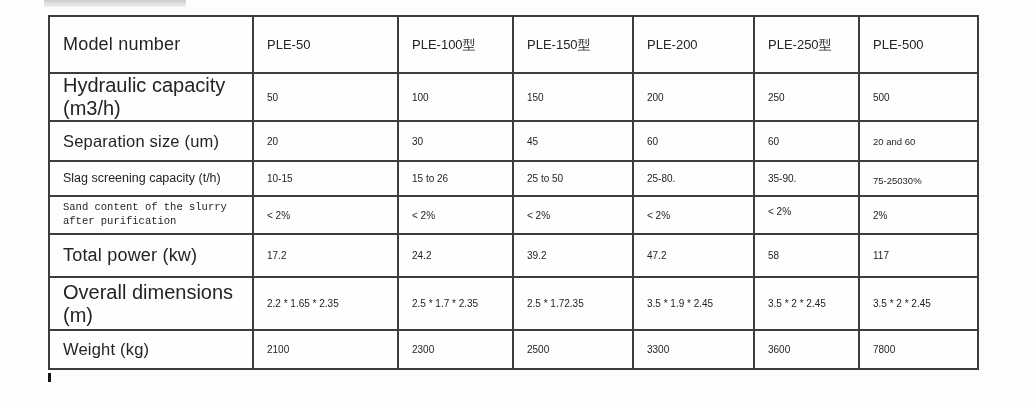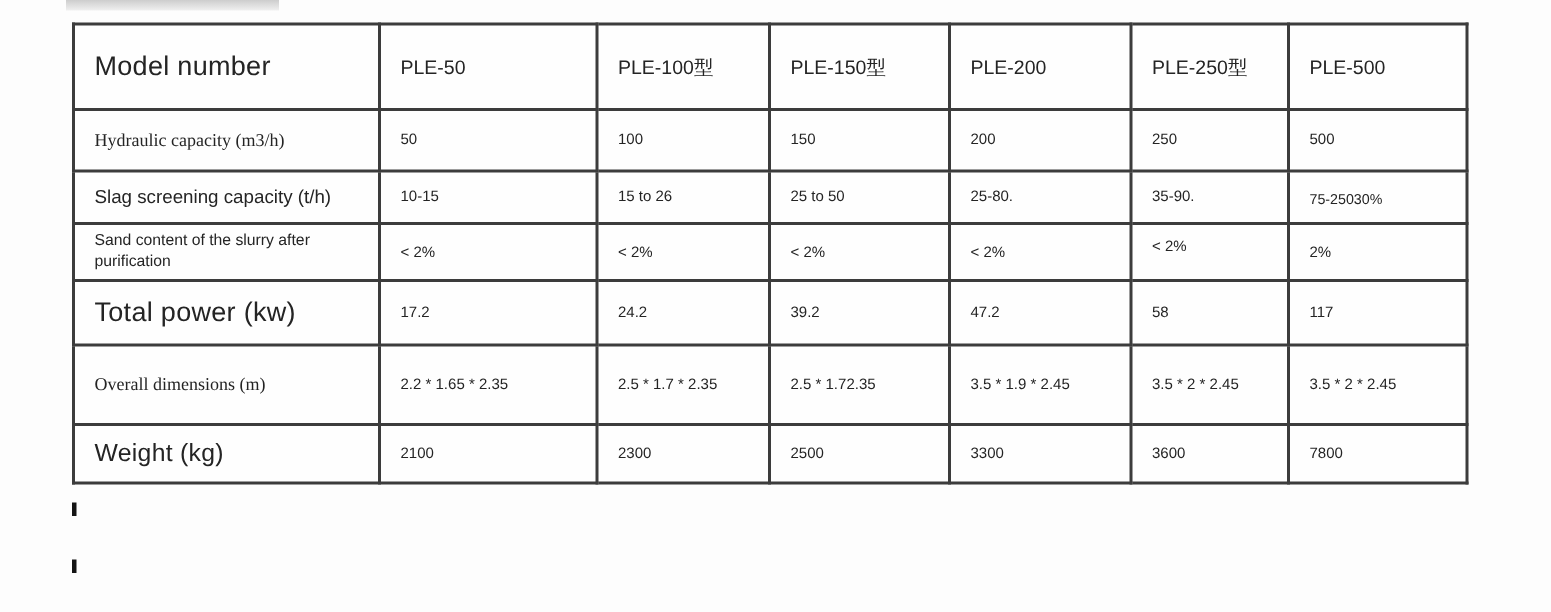--- a/index.html
+++ b/index.html
@@ -28,23 +28,23 @@
     border:2px solid #3c3c3c;
     padding:0 4px 0 13px;
     vertical-align:middle;
     overflow:visible;
     background:#fefefe;
   }
   td.firstcol{border-left:none;background:transparent;}
   
   .lbl-xl{font-size:18px;letter-spacing:.2px;}
   .lbl-lg{font-size:16.5px;letter-spacing:.2px;}
-  .lbl-md{font-size:12px;font-family:Liberation Serif, serif;}
+  .lbl-md{font-size:20px;}
   .lbl-sm{font-size:12.5px;line-height:1.25;margin-left:29px;}
-  .lbl-xs{font-size:10.5px;line-height:1.3;}
+  .lbl-xs{font-size:10.5px;line-height:1.3;font-family:Liberation Mono, monospace;}
   
   .val{font-size:10px;}
   .val-xs{font-size:9.5px;}
   .hdr{font-size:13px;}
   td.bottom{vertical-align:bottom;}
   td.low{padding-bottom:7px;}
   td.top{vertical-align:top;}
   .spill{margin-bottom:-4px;}
   .rise{margin-top:-8px;}
   td.pad-extra{padding-left:26px;}
@@ -90,20 +90,29 @@
       <tr style="height:41px">
         <td class="firstcol lbl-md">Hydraulic capacity (m3/h)</td>
         <td class="val">50</td>
         <td class="val">100</td>
         <td class="val">150</td>
         <td class="val">200</td>
         <td class="val">250</td>
         <td class="val">500</td>
       </tr>
 
+      <tr style="height:40px">
+        <td class="firstcol lbl-lg">Separation size (um)</td>
+        <td class="val">20</td>
+        <td class="val">30</td>
+        <td class="val">45</td>
+        <td class="val">60</td>
+        <td class="val">60</td>
+        <td class="val val-xs">20 and 60</td>
+      </tr>
 
       <tr style="height:35px">
         <td class="firstcol lbl-sm">Slag screening capacity (t/h)</td>
         <td class="val">10-15</td>
         <td class="val">15 to 26</td>
         <td class="val">25 to 50</td>
         <td class="val">25-80.</td>
         <td class="val">35-90.</td>
         <td class="val val-xs bottom">
             <div class="spill">75-25030%</div>

